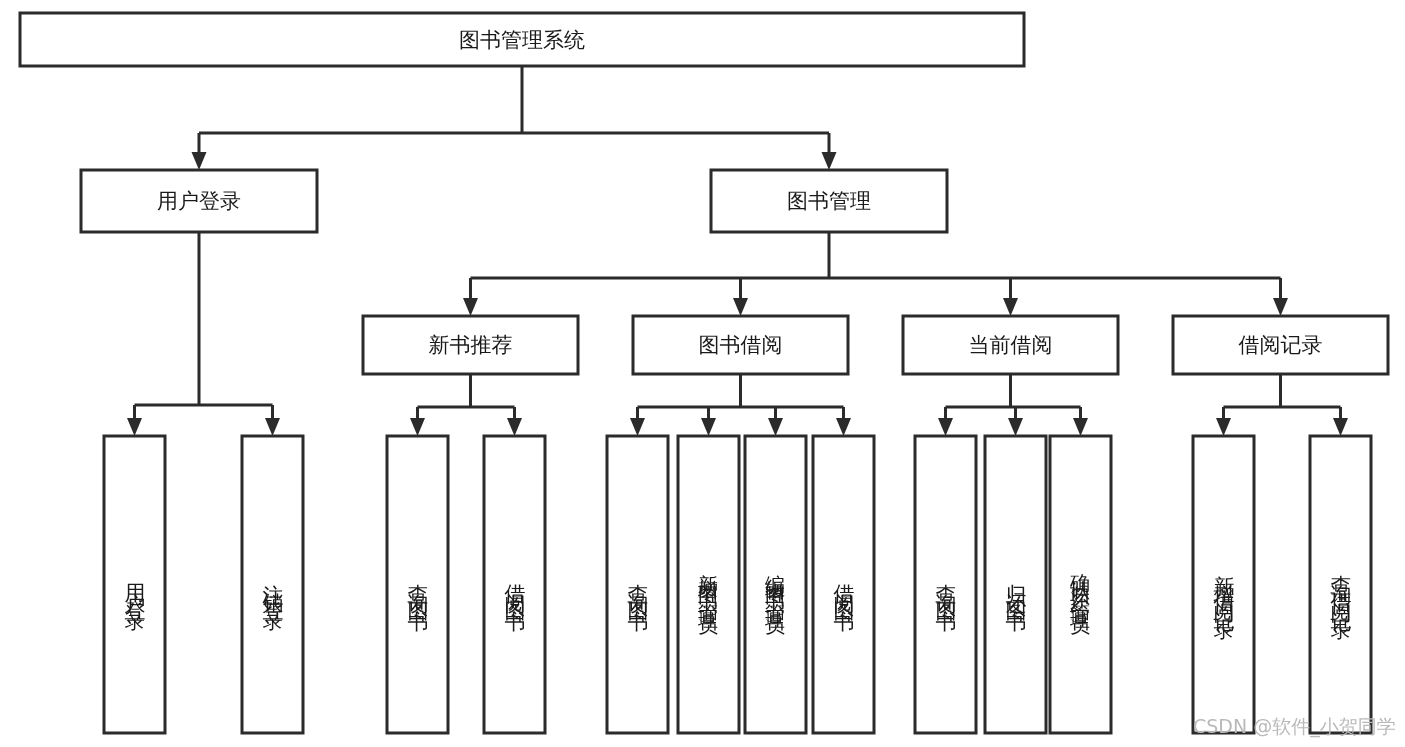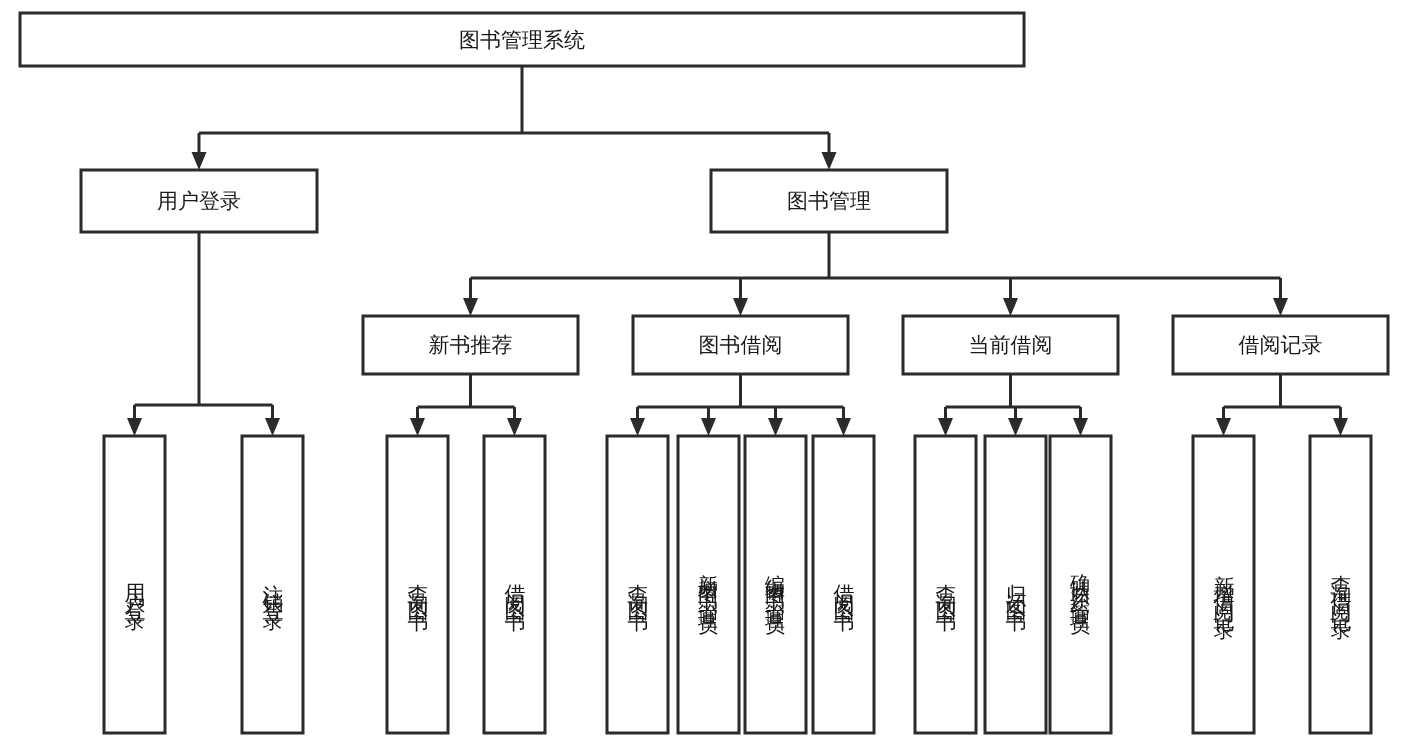--- a/index.html
+++ b/index.html
@@ -176,13 +176,14 @@
       <div class="node-label-v" style="left: 607px; top: 436px; width: 61px; height: 297px; font-size: 21px; letter-spacing: 9px;">查询图书</div>
       <div class="node-label-v" style="left: 678px; top: 436px; width: 61px; height: 297px; font-size: 20px; letter-spacing: 6px;">新增图书（管理员）</div>
       <div class="node-label-v" style="left: 745px; top: 436px; width: 61px; height: 297px; font-size: 20px; letter-spacing: 6px;">编辑图书（管理员）</div>
       <div class="node-label-v" style="left: 813px; top: 436px; width: 61px; height: 297px; font-size: 21px; letter-spacing: 9px;">借阅图书</div>
       <div class="node-label-v" style="left: 915px; top: 436px; width: 61px; height: 297px; font-size: 21px; letter-spacing: 9px;">查询图书</div>
       <div class="node-label-v" style="left: 985px; top: 436px; width: 61px; height: 297px; font-size: 21px; letter-spacing: 9px;">归还图书</div>
       <div class="node-label-v" style="left: 1050px; top: 436px; width: 61px; height: 297px; font-size: 20px; letter-spacing: 6px;">确认归还（管理员）</div>
       <div class="node-label-v" style="left: 1193px; top: 436px; width: 61px; height: 297px; font-size: 21px; letter-spacing: 9px;">新增借阅记录</div>
       <div class="node-label-v" style="left: 1310px; top: 436px; width: 61px; height: 297px; font-size: 21px; letter-spacing: 9px;">查询借阅记录</div>
     </div>
+  <div class="watermark" style="left: 1193px; top: 714px;">CSDN @软件_小贺同学</div>
 </div>
 
 </body></html>

